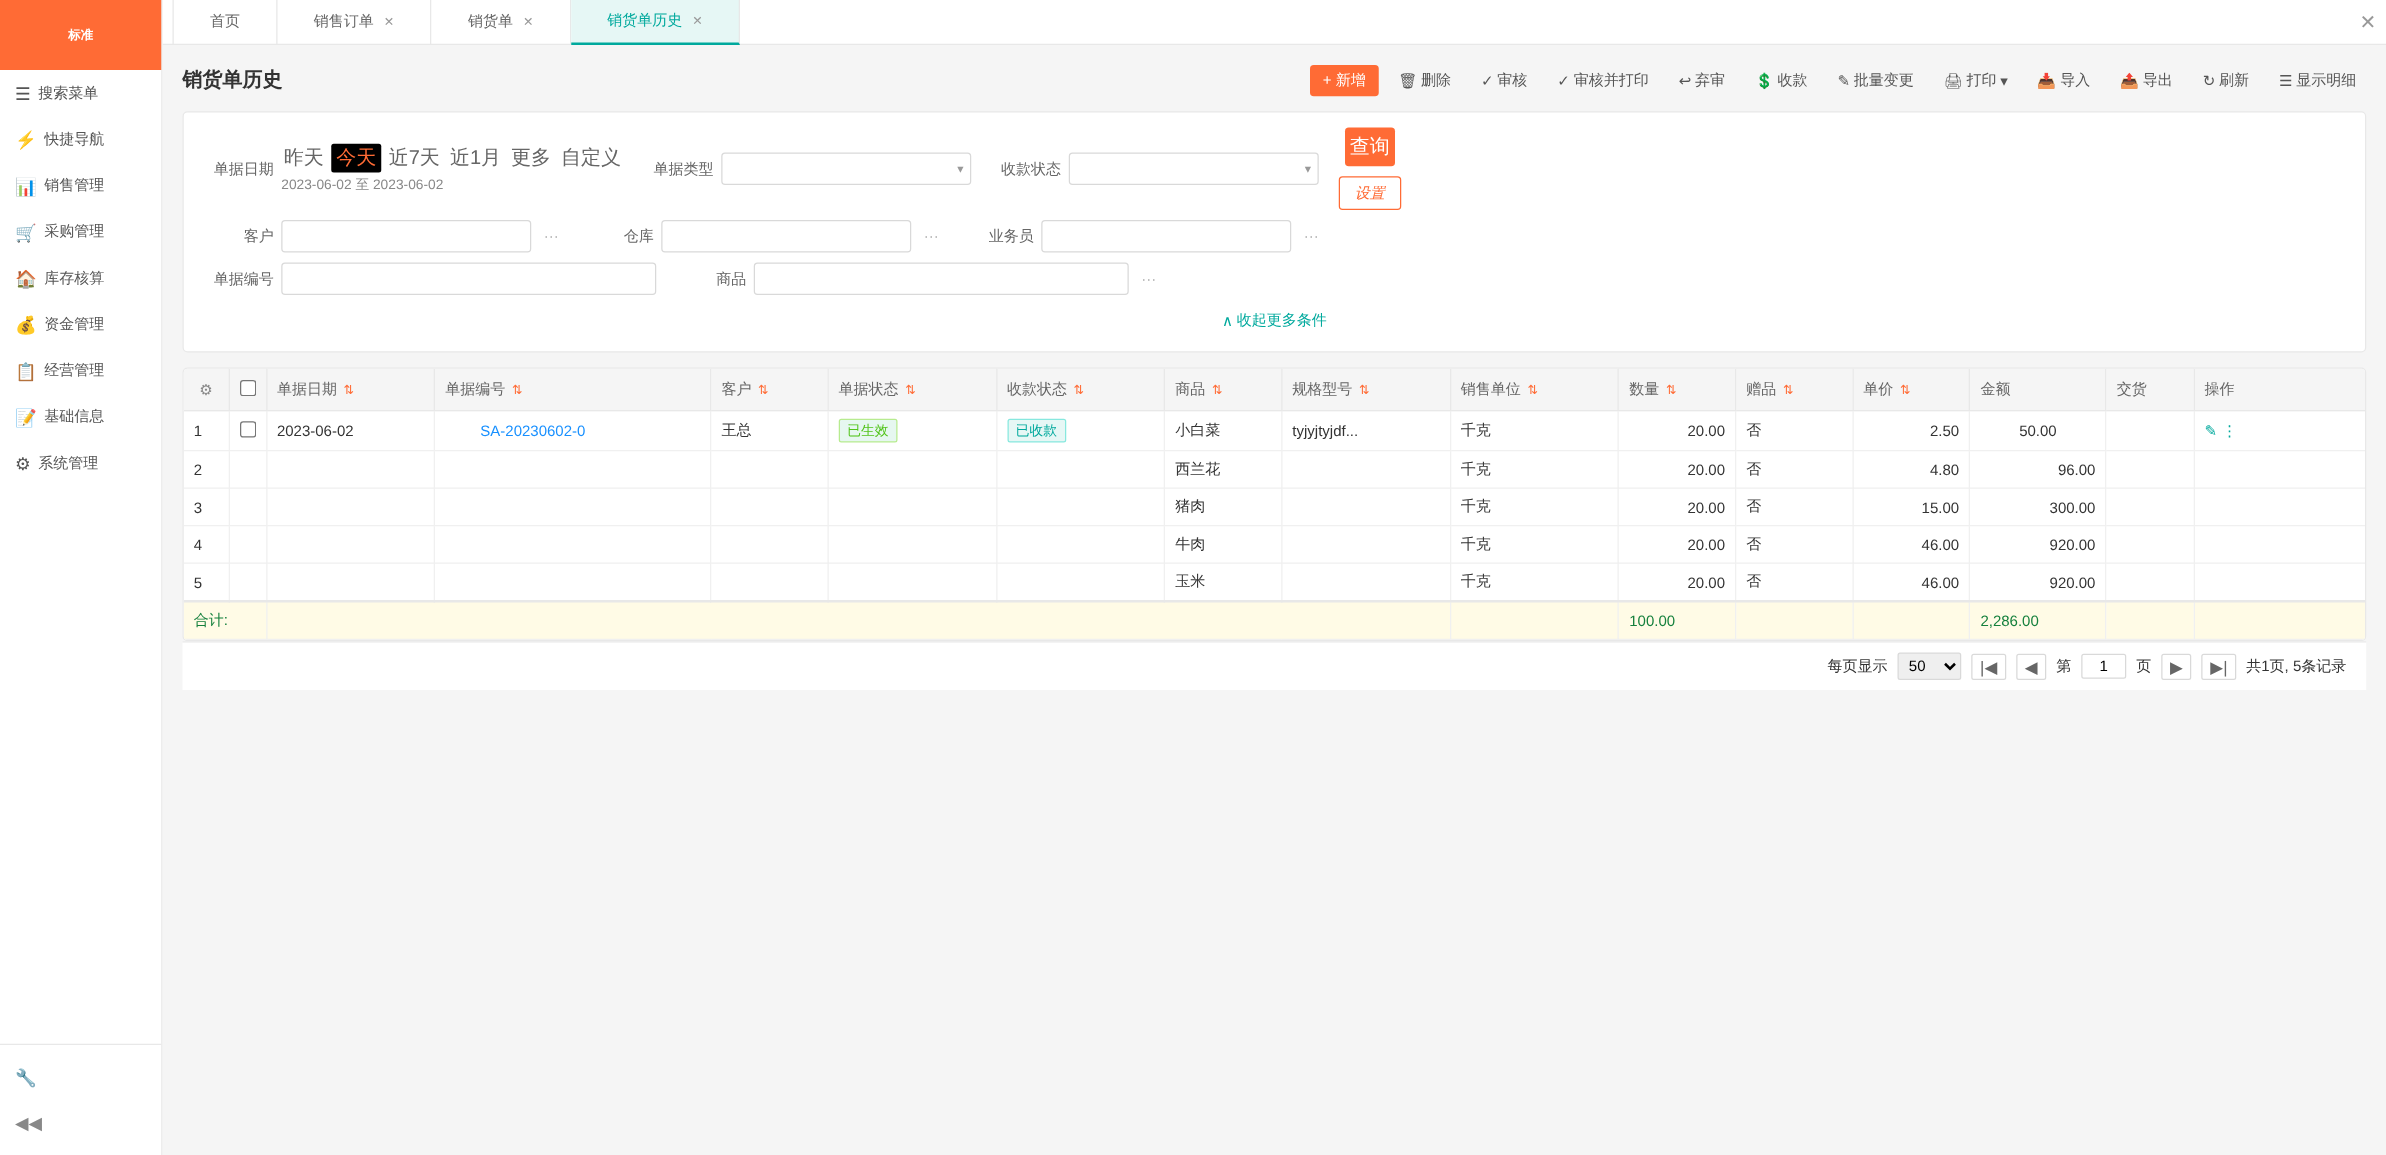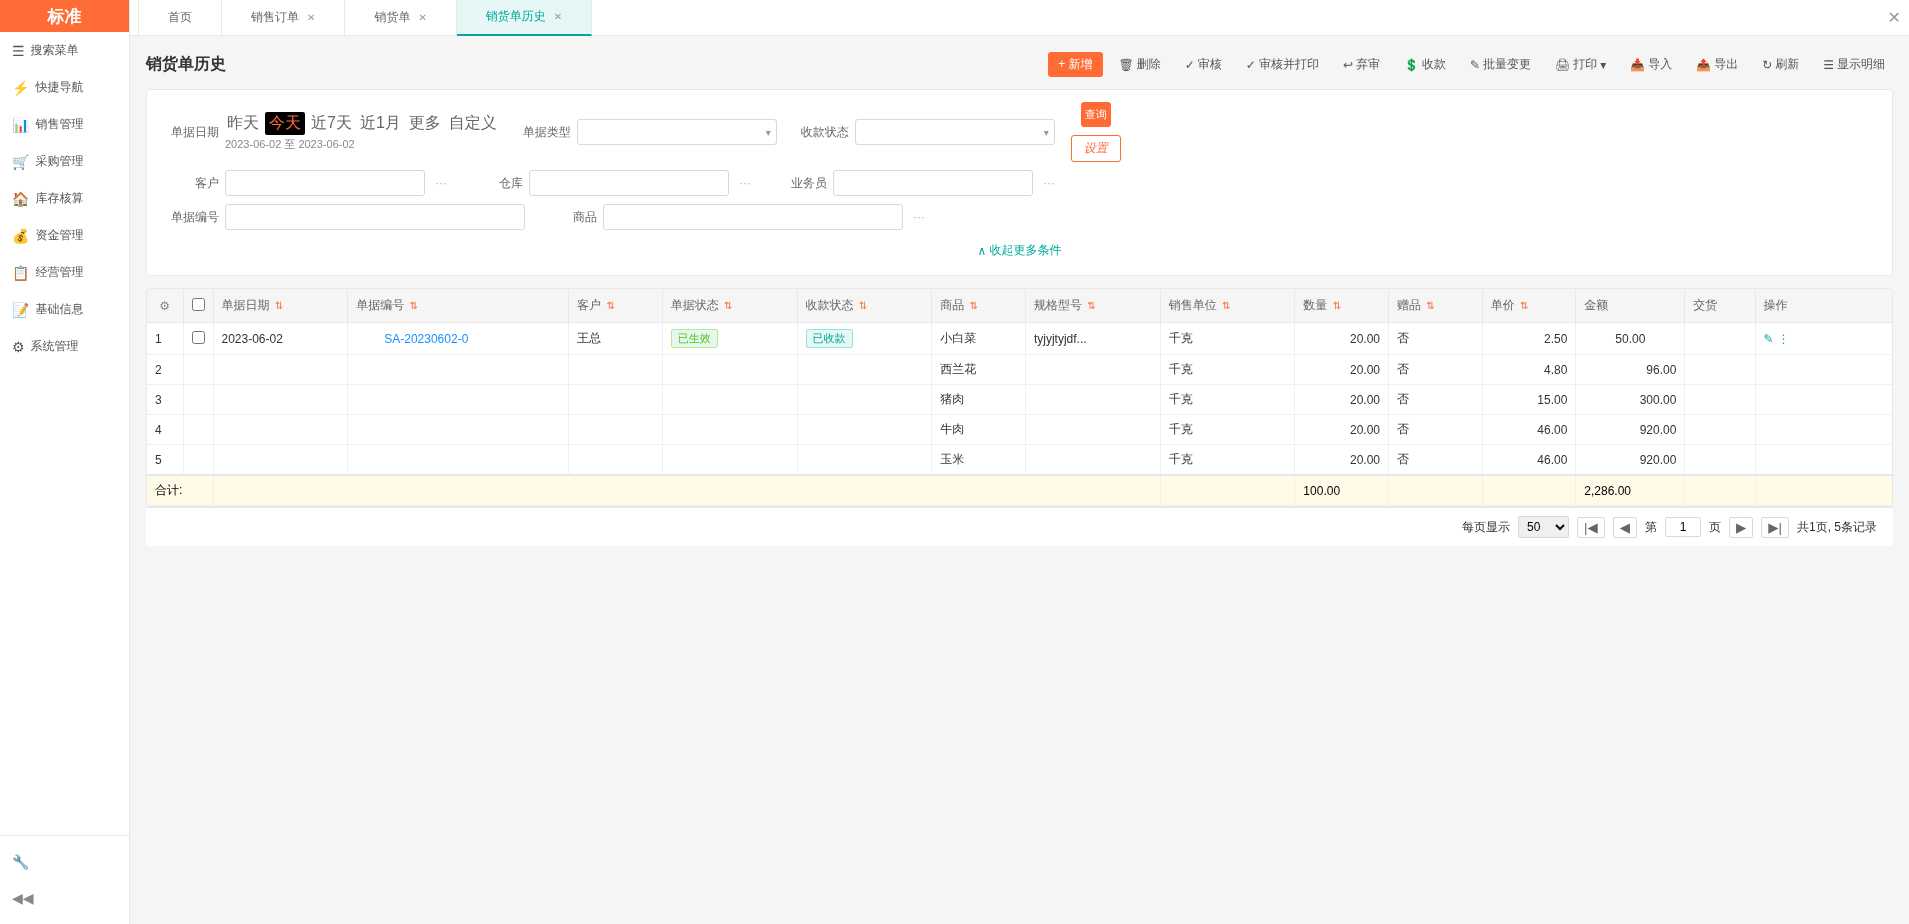--- a/index.html
+++ b/index.html
@@ -1,20 +1,20 @@
 <!DOCTYPE html>
 <html><head>
   <meta charset="utf-8">
   <style>
     * { box-sizing: border-box; margin: 0; padding: 0; }
     body { font-family: 'Microsoft YaHei', Arial, sans-serif; font-size: 12px; background: #f0f2f5; color: #333; display: flex; height: 924px; overflow: hidden; }
 
     
     .sidebar { width: 130px; background: #fff; border-right: 1px solid #e8e8e8; display: flex; flex-direction: column; flex-shrink: 0; }
-    .sidebar-logo { height: 32px; background: #ff6b35; display: flex; align-items: center; justify-content: center; color: white; font-size: 17px; font-weight: bold; }
+    .sidebar-logo { height: 56px; background: #ff6b35; display: flex; align-items: center; justify-content: center; color: white; font-size: 10px; font-weight: bold; }
     .sidebar-item { display: flex; align-items: center; padding: 10px 12px; cursor: pointer; color: #555; gap: 6px; font-size: 12px; }
     .sidebar-item .icon { font-size: 14px; }
     .sidebar-bottom { margin-top: auto; border-top: 1px solid #e8e8e8; padding: 8px 0; }
     .sidebar-bottom .sidebar-item { color: #888; }
 
     
     .main { flex: 1; display: flex; flex-direction: column; overflow: hidden; }
 
     
     .tab-bar { background: #fff; border-bottom: 1px solid #e8e8e8; display: flex; align-items: center; height: 36px; padding: 0 8px; }
@@ -44,42 +44,42 @@
     .date-shortcuts { display: flex; align-items: center; gap: 4px; margin-bottom: 2px; }
     .date-shortcut { color: #666; cursor: pointer; font-size: 16px; padding: 0 2px; }
     .date-shortcut.active { color: #ff6b35; background: #000000; border-radius: 2px; padding: 1px 4px; text-align: center; }
     .date-range { font-size: 11px; color: #888; }
     .ellipsis-btn { color: #aaa; cursor: pointer; padding: 0 4px; }
     .select-wrapper { position: relative; display: inline-block; }
     .select-wrapper::after { content: '▾'; position: absolute; right: 6px; top: 50%; transform: translateY(-50%); color: #999; pointer-events: none; font-size: 10px; }
     .collapse-btn { display: flex; align-items: center; justify-content: center; color: #00a99d; cursor: pointer; font-size: 12px; gap: 3px; padding: 4px; }
 
     
-    .query-btn { background: #ff6b35; color: white; border: none; border-radius: 3px; padding: 5px 4px; cursor: pointer; font-size: 11px; text-align: right; }
+    .query-btn { background: #ff6b35; color: white; border: none; border-radius: 3px; padding: 5px 4px; cursor: pointer; font-size: 16px; text-align: right; }
     .settings-btn { background: white; color: #ff6b35; border: 1px solid #ff6b35; border-radius: 3px; padding: 4px 12px; cursor: pointer; font-size: 12px; margin-top: 4px; font-style: italic; }
 
     
     .table-container { background: white; border-radius: 4px; border: 1px solid #e8e8e8; overflow: auto; }
     table { width: 100%; border-collapse: collapse; font-size: 12px; }
     thead tr { background: #f5f5f5; }
     th { padding: 8px 8px; text-align: left; border-bottom: 1px solid #e8e8e8; border-right: 1px solid #e8e8e8; color: #666; font-weight: normal; white-space: nowrap; }
     th:last-child { border-right: none; }
     td { padding: 6px 8px; border-bottom: 1px solid #f0f0f0; border-right: 1px solid #f0f0f0; white-space: nowrap; color: #333; }
     td:last-child { border-right: none; }
     .sort-icon { color: #ff6b35; font-size: 10px; margin-left: 2px; }
     .status-badge { display: inline-block; padding: 1px 6px; border-radius: 2px; font-size: 11px; }
     .status-effective { background: #e6f7f0; color: #52c41a; border: 1px solid #b7eb8f; }
     .status-collected { background: #e6f7f5; color: #00a99d; border: 1px solid #87e8de; }
     .action-btn { color: #00a99d; cursor: pointer; font-size: 12px; margin-right: 4px; }
     .settings-col { background: #f5f5f5; text-align: center; }
     .gear-icon { cursor: pointer; color: #888; }
 
     
     .table-footer { background: #fffbe6; border-top: 2px solid #e8e8e8; }
-    .table-footer td { font-weight: normal; color: #000000; padding: 6px 8px; }
+    .table-footer td { font-weight: normal; color: #15803d; padding: 6px 8px; }
 
     
     .pagination-bar { background: white; border-top: 1px solid #e8e8e8; padding: 8px 16px; display: flex; align-items: center; justify-content: flex-end; gap: 8px; font-size: 12px; }
     .pagination-btn { border: 1px solid #d9d9d9; background: white; padding: 2px 6px; cursor: pointer; color: #666; border-radius: 2px; }
     .page-input { border: 1px solid #d9d9d9; border-radius: 2px; width: 36px; text-align: center; padding: 2px 4px; font-size: 12px; }
     .per-page-select { border: 1px solid #d9d9d9; border-radius: 2px; padding: 2px 4px; font-size: 12px; }
 
     .checkbox { cursor: pointer; }
     .link-text { color: #1890ff; cursor: pointer; text-decoration: none; margin-left: 28px; }
   </style>

